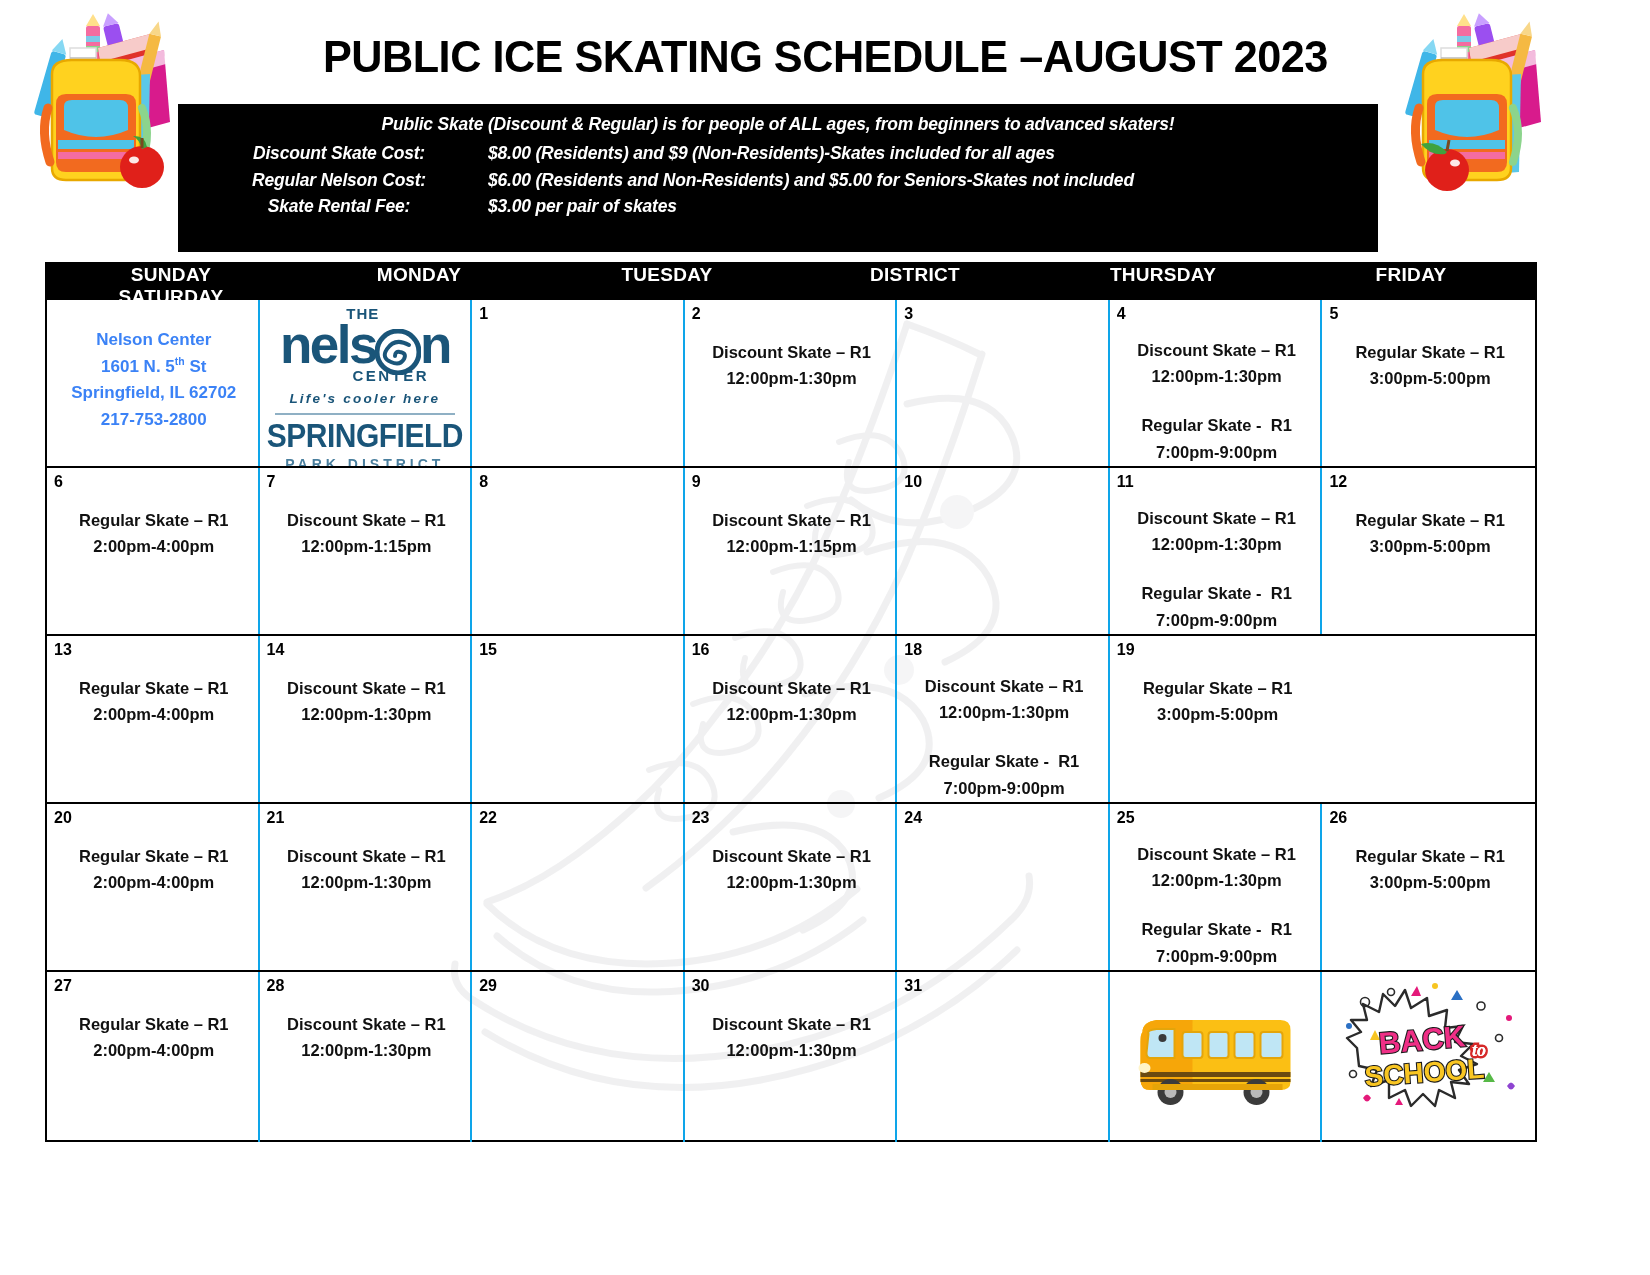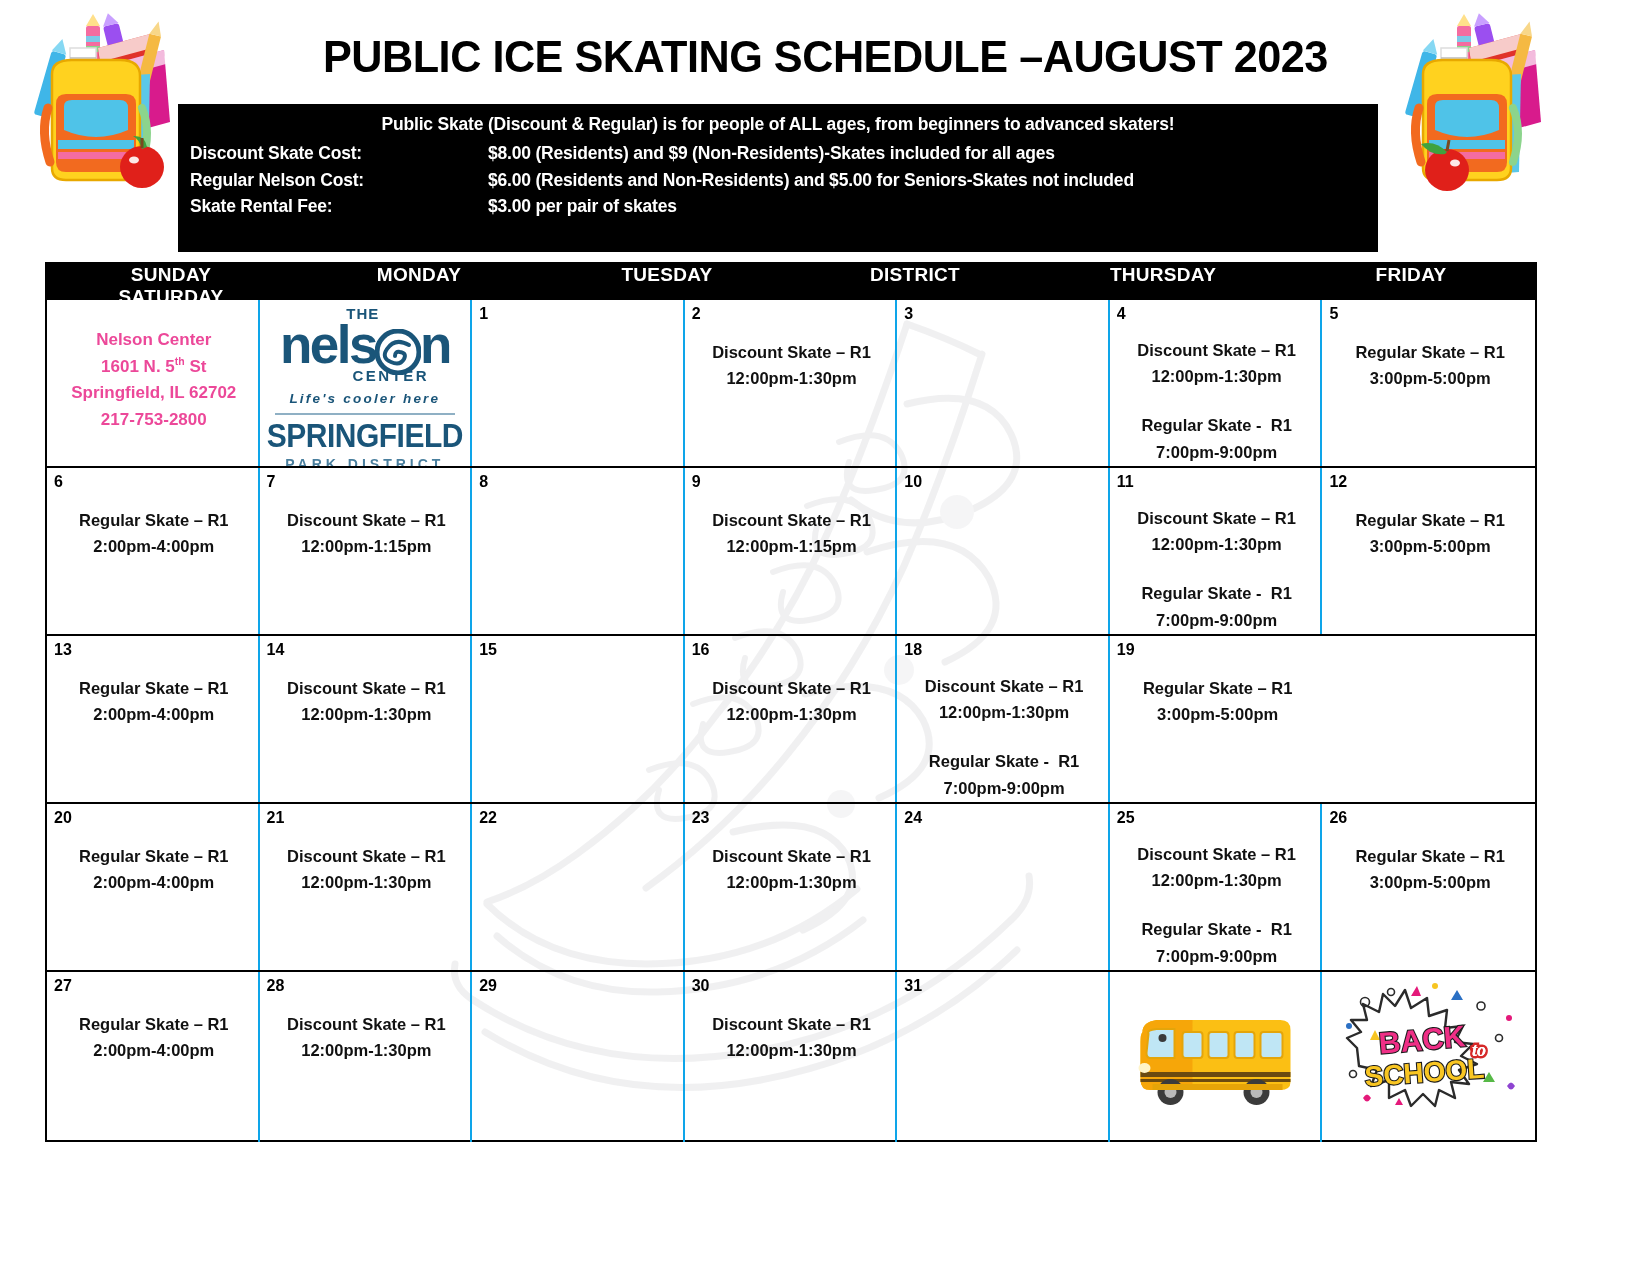--- a/index.html
+++ b/index.html
@@ -27,27 +27,28 @@
   .backpack { position: absolute; width: 160px; height: 180px; }
   .backpack.left  { left: 24px;  top: 12px; }
   .backpack.right { left: 1395px; top: 12px; }
 
   
   .info-banner {
     position: absolute; left: 178px; top: 104px;
     width: 1200px; height: 148px;
     background: #000; color: #fff;
     padding: 10px 12px 0 12px;
+    font-style: italic;
   }
   .info-head {
     text-align: center; font-weight: 700; font-size: 17.5px;
     margin-bottom: 5px; letter-spacing: -0.2px;
   }
   .info-line { display: flex; font-weight: 700; font-size: 17.5px; line-height: 1.52; letter-spacing: -0.2px; }
-  .info-label { width: 298px; flex: none; }
+  .info-label { width: 298px; flex: none; text-align: center; }
   .info-value { flex: 1; }
 
   
   .calendar {
     position: absolute; left: 45px; top: 262px;
     width: 1492px; height: 880px;
     border: 2px solid #000;
     background: #fff;
   }
   .cal-skate-watermark {
@@ -86,21 +87,21 @@
     line-height: 1.62;
   }
   .events.tight { margin-top: 14px; }
   .event + .event { margin-top: 22px; }
   .event-name { white-space: pre; }
   .event-time { white-space: pre; }
 
   
   .addr {
     margin-top: 22px; text-align: center;
-    font-size: 17px; font-weight: 700; color: #ec4899; line-height: 1.55;
+    font-size: 17px; font-weight: 700; color: #3b82f6; line-height: 1.55;
   }
   .addr sup { font-size: 10.5px; vertical-align: super; }
 
   
   .logo-cell { padding: 0; }
   .logo-wrap {
     position: absolute; left: 50%; top: 6px; transform: translateX(-50%);
     width: 200px; text-align: center; color: #1a5579;
   }
   .logo-the {

